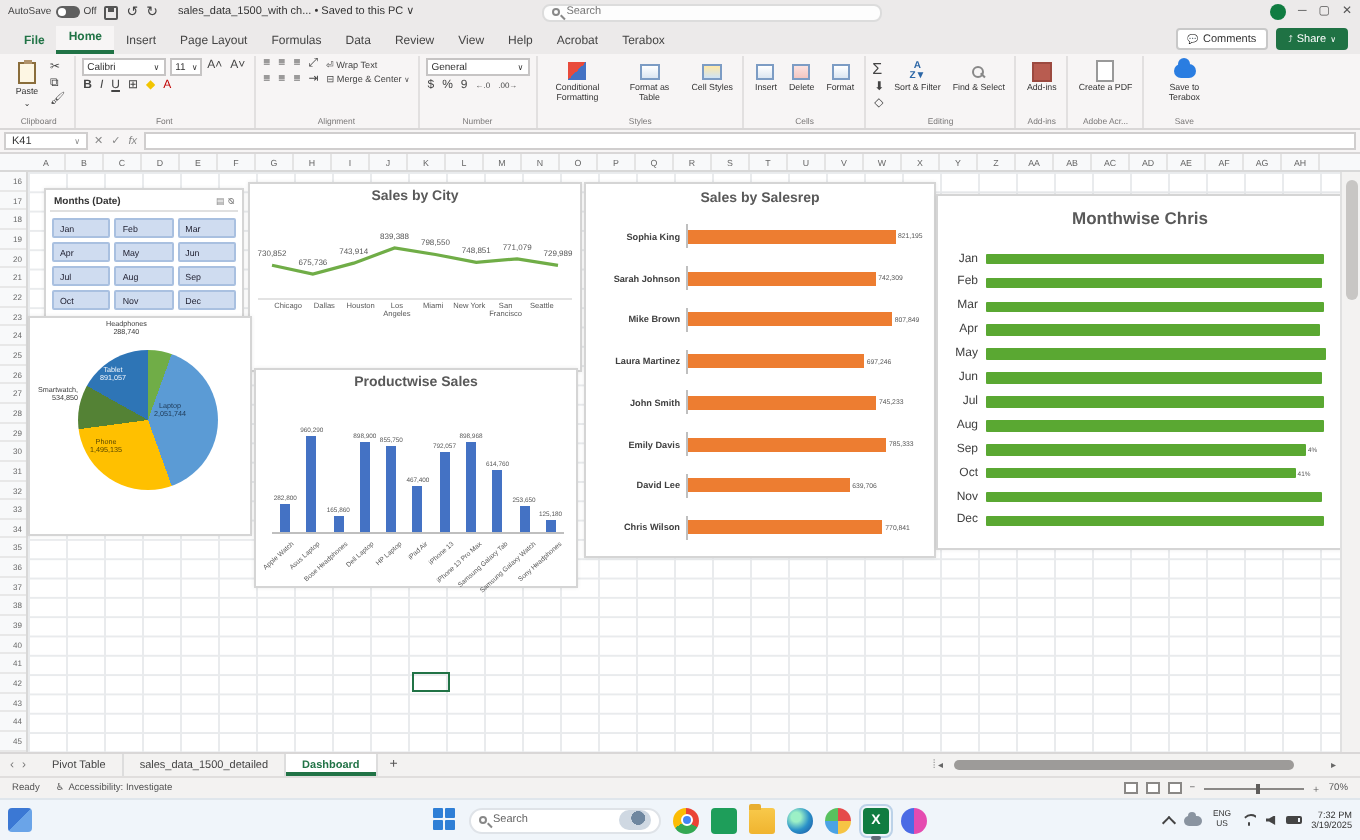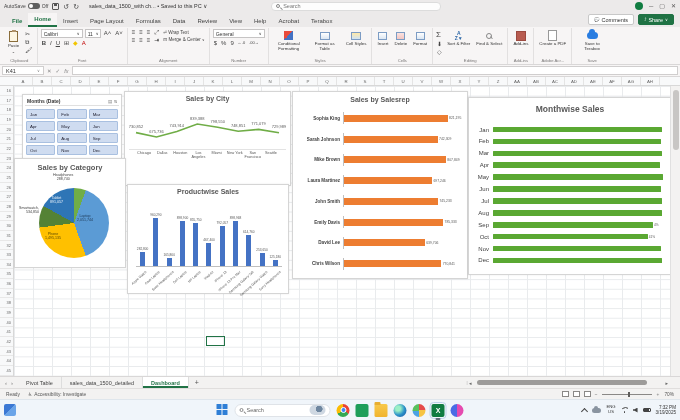--- a/index.html
+++ b/index.html
@@ -619,21 +619,21 @@
             <span class="rep-name">Chris Wilson</span>
             <div class="rep-barwrap">
               <div class="rep-bar" style="width: 81.6653%;"></div>
               <span class="rep-val">770,841</span>
             </div>
           </div>
         </div>
     </div>
 
     <div class="chartbox mon" style="left:468px;top:11px;width:204px;height:178px;">
-      <div class="ctitle">Monthwise Sales</div>
+      <div class="ctitle">Monthwise Chris</div>
       <div class="mon-rows">
           <div class="mon-row">
             <span class="mon-name">Jan</span>
             <div class="mon-track">
               <div class="mon-bar" style="width: 98%;"></div>
             </div>
           </div>
           <div class="mon-row">
             <span class="mon-name">Feb</span>
             <div class="mon-track">
@@ -699,21 +699,20 @@
           <div class="mon-row">
             <span class="mon-name">Dec</span>
             <div class="mon-track">
               <div class="mon-bar" style="width: 98%;"></div>
             </div>
           </div>
         </div>
     </div>
 
     <div class="chartbox pie" style="left:14px;top:72px;width:112px;height:110px;">
-      <div class="ctitle">Sales by Category</div>
       <div class="pie-body">
           <div class="pie-circle" style="background: conic-gradient(rgb(112, 173, 71) 0deg, rgb(112, 173, 71) 19.8deg, rgb(91, 155, 213) 19.8deg, rgb(91, 155, 213) 160.2deg, rgb(255, 192, 0) 160.2deg, rgb(255, 192, 0) 262.44deg, rgb(84, 130, 53) 262.44deg, rgb(84, 130, 53) 299.16deg, rgb(46, 117, 182) 299.16deg, rgb(46, 117, 182) 360deg);"></div>
           <div class="plab p0"><span>Headphones</span><span class="pv">288,740</span></div>
           <div class="plab p1"><span>Laptop</span><span class="pv">2,051,744</span></div>
           <div class="plab p2"><span>Phone</span><span class="pv">1,495,135</span></div>
           <div class="plab p3"><span>Smartwatch,</span><span class="pv">534,850</span></div>
           <div class="plab p4"><span>Tablet</span><span class="pv">891,057</span></div>
         </div>
     </div>
 

